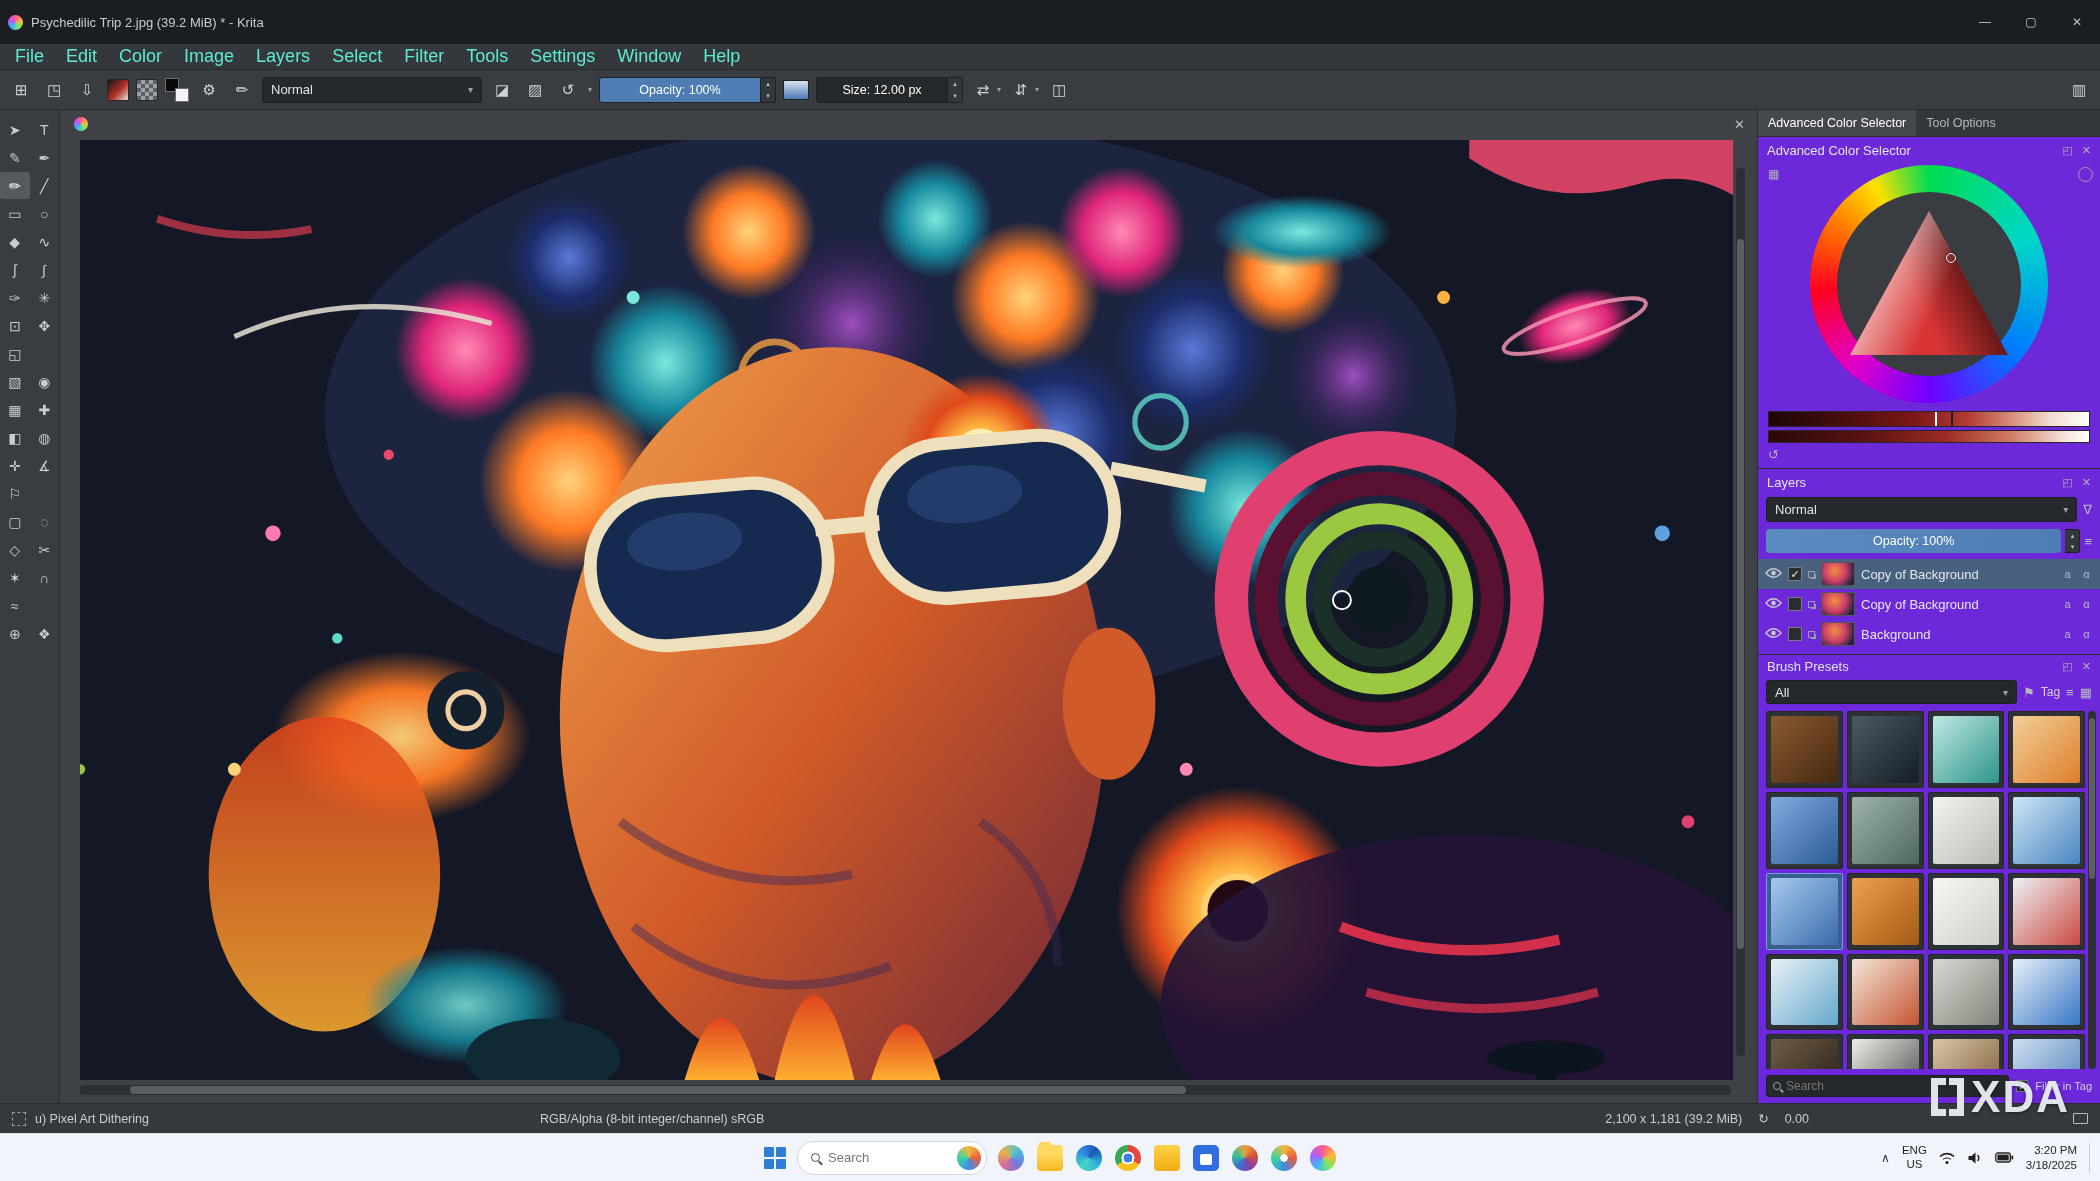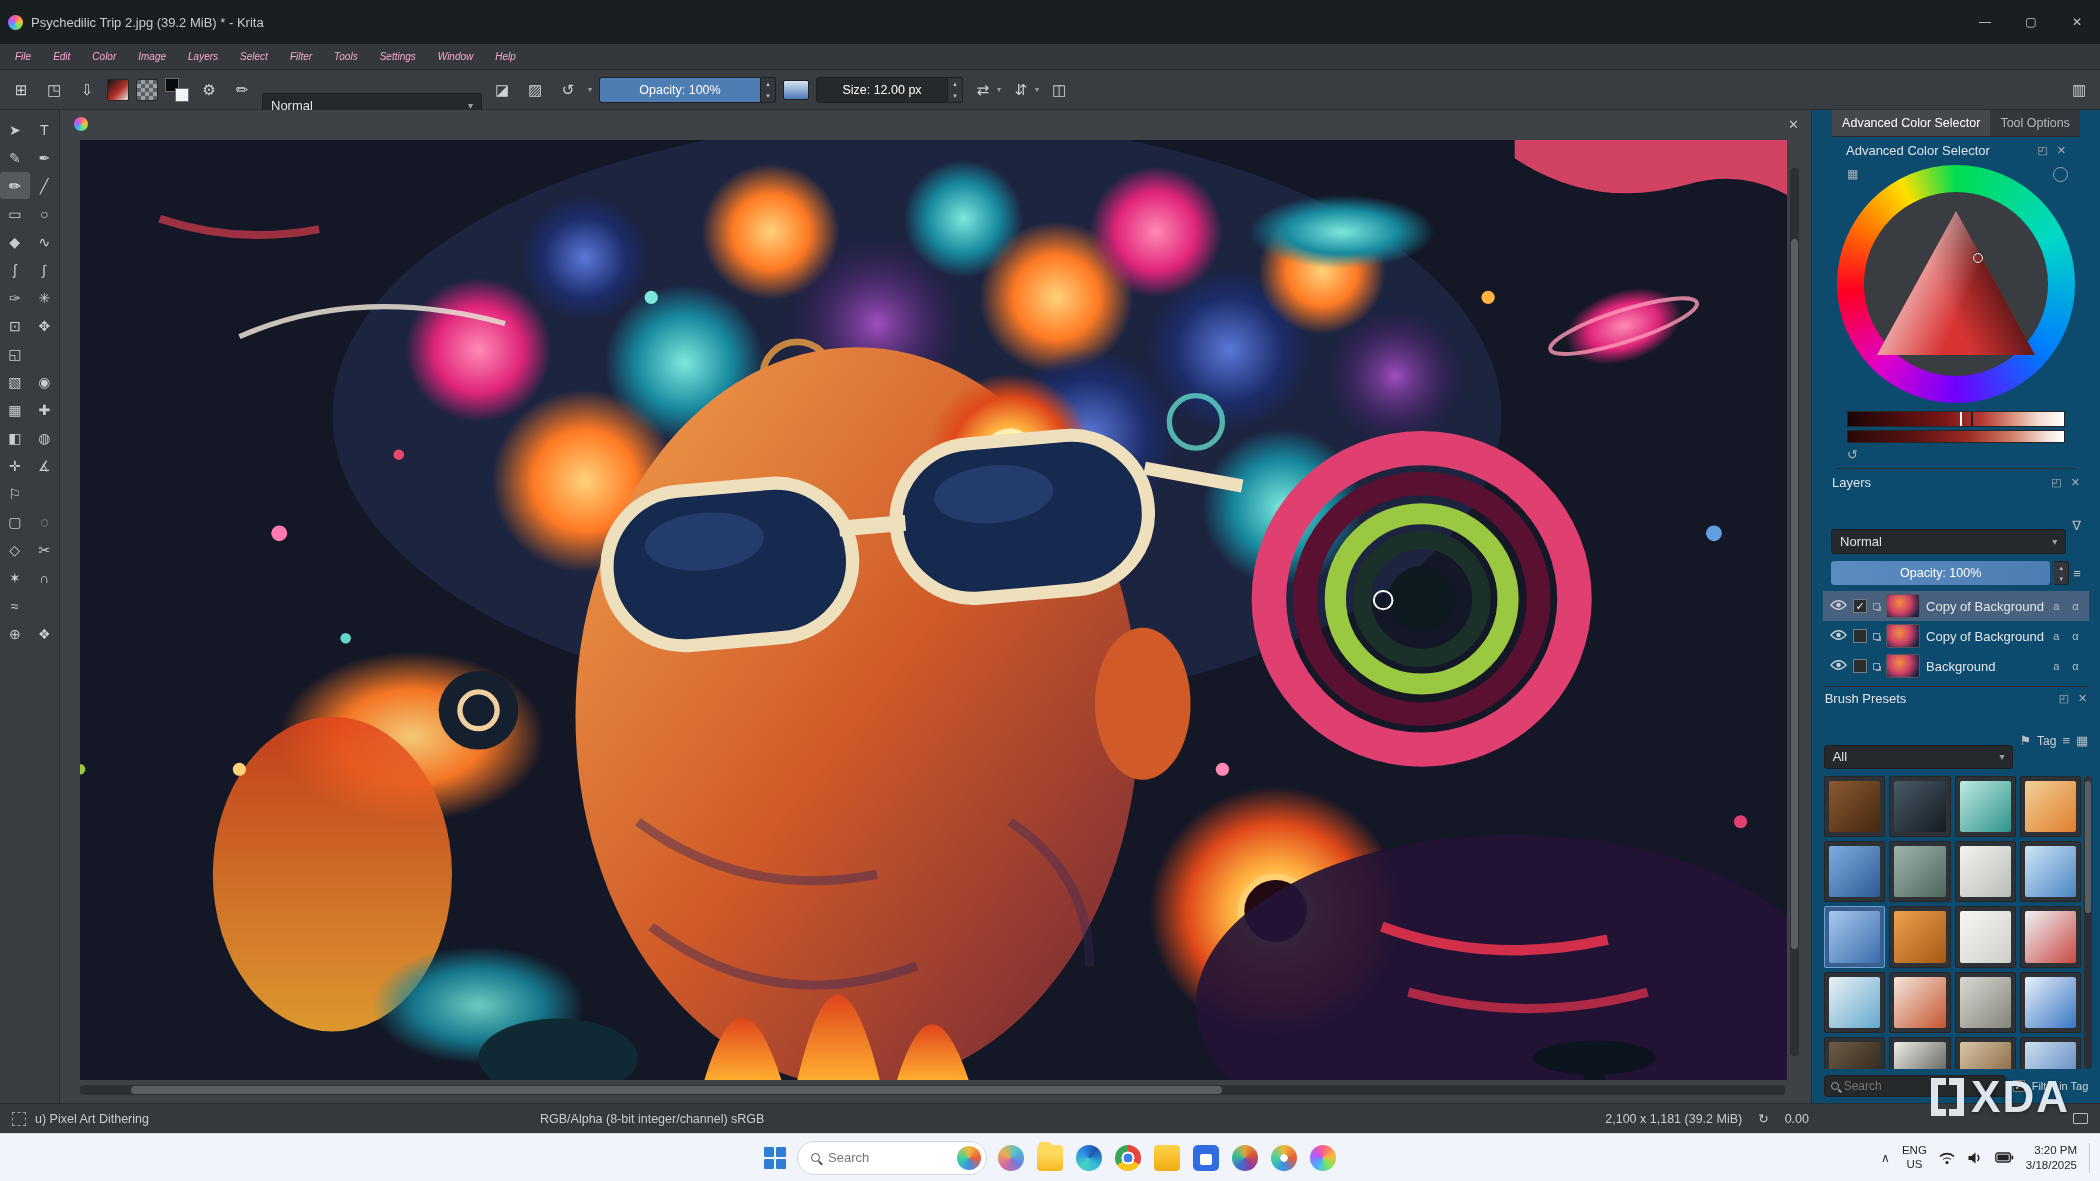--- a/index.html
+++ b/index.html
@@ -8,32 +8,32 @@
   #app { position:relative; width:2100px; height:1181px; display:flex; flex-direction:column; }
 
   
   .titlebar { height:44px; background:#1b1e21; display:flex; align-items:center; padding-left:8px; gap:8px; color:#c8ccd0; font-size:13px; flex:0 0 auto; }
   .krita-logo { width:15px; height:15px; border-radius:50%; background:conic-gradient(#ff5c8a,#ffb23c,#7ce85c,#3cb6ff,#b05cff,#ff5c8a); flex:0 0 auto; }
   .win-btns { margin-left:auto; display:flex; height:100%; }
   .win-btn { width:46px; display:flex; align-items:center; justify-content:center; font-size:12px; color:#c0c4c8; }
 
   
   .menubar { height:26px; background:#34383c; border-bottom:1px solid #2a2d30; display:flex; align-items:center; padding:0 4px; flex:0 0 auto; }
-  .menu-item { padding:0 11px; font-size:10px; color:#f9a8d4; line-height:25px;font-style:italic; }
+  .menu-item { padding:0 11px; font-size:18px; color:#5eead4; line-height:25px; }
 
   
   .toolbar { height:40px; background:#393d41; border-bottom:1px solid #2b2e31; display:flex; align-items:center; padding:0 8px; gap:7px; flex:0 0 auto; }
   .tb-icon { min-width:26px; height:26px; display:flex; align-items:center; justify-content:center; color:#cfd3d7; font-size:15px; border-radius:3px; }
   .swatch { width:22px; height:22px; border:1px solid #24272a; border-radius:2px; }
   .sw-gradient { background:linear-gradient(135deg,#151515,#b03028 55%,#e8e4de); }
   .sw-pattern { background:conic-gradient(#9aa0a6 0 25%, #5a6066 0 50%, #9aa0a6 0 75%, #5a6066 0) 0 0 / 8px 8px; }
   .fgbg { position:relative; width:24px; height:24px; }
   .fgbg .fg { position:absolute; left:0; top:0; width:14px; height:14px; background:#0a0a0a; border:1px solid #6a6e72; }
   .fgbg .bg { position:absolute; right:0; bottom:0; width:14px; height:14px; background:#f4f4f4; border:1px solid #6a6e72; }
-  .combo { height:26px; background:#26292c; border:1px solid #1e2124; border-radius:3px; color:#e0e3e6; display:flex; align-items:center; padding:0 8px; font-size:13px;margin-top:32px; }
+  .combo { height:26px; background:#26292c; border:1px solid #1e2124; border-radius:3px; color:#e0e3e6; display:flex; align-items:center; padding:0 8px; font-size:13px; }
   .combo .caret { margin-left:auto; font-size:10px; color:#9aa0a6; padding-left:8px; }
   .blend-combo { width:220px; }
   .slider-wrap { display:flex; align-items:stretch; height:26px; }
   .slider { position:relative; background:#26292c; border:1px solid #1e2124; border-radius:3px 0 0 3px; color:#fff; font-size:12.5px; display:flex; align-items:center; justify-content:center; overflow:hidden; }
   .slider .fill { position:absolute; left:0; top:0; bottom:0; background:#4d7db3; }
   .slider span { position:relative; z-index:1; }
   .opacity-slider { width:162px; }
   .size-slider { width:132px; }
   .spin { width:15px; display:flex; flex-direction:column; background:#33373b; border:1px solid #1e2124; border-left:none; border-radius:0 3px 3px 0; }
   .spin div { flex:1; display:flex; align-items:center; justify-content:center; font-size:7px; color:#b8bcc4; }
@@ -56,21 +56,21 @@
   .tab-title { position:absolute; left:0; right:0; text-align:center; }
   .tab-close { position:absolute; right:12px; font-size:13px; color:#c0c4c8; }
   .canvas-stage { flex:1 1 auto; position:relative; margin:2px 12px 0 20px; min-height:0; }
   .artwork { width:calc(100% - 12px); height:100%; display:block; }
   .vscroll { position:absolute; right:0; top:28px; bottom:24px; width:9px; background:#2c2f33; border-radius:4px; }
   .vscroll .thumb { position:absolute; left:1px; right:1px; top:8%; height:80%; background:#5a5f64; border-radius:4px; }
   .hscroll { height:10px; margin:5px 26px 8px 20px; background:#2c2f33; border-radius:4px; position:relative; flex:0 0 auto; }
   .hscroll .thumb { position:absolute; top:1px; bottom:1px; left:3%; width:64%; background:#5a5f64; border-radius:4px; }
 
   
-  .rightpanel { width:289px; background:#0c4a6e; border-left:1px solid #2b2e31; display:flex; flex-direction:column; font-size:13px; overflow:hidden; flex:0 0 auto;align-items:center; }
+  .rightpanel { width:343px; background:#6d28d9; border-left:1px solid #2b2e31; display:flex; flex-direction:column; font-size:13px; overflow:hidden; flex:0 0 auto; }
   .panel-tabs { height:27px; display:flex; background:#33373b; border-bottom:1px solid #2b2e31; flex:0 0 auto; }
   .ptab { padding:0 10px; display:flex; align-items:center; font-size:12.5px; color:#b4b8bc; }
   .ptab.active { background:#44484d; color:#ffffff; }
   .docker-header { height:26px; display:flex; align-items:center; padding:0 9px; font-size:13px; color:#e2e5e8; }
   .hdr-icons { margin-left:auto; display:flex; gap:9px; color:#aeb2b6; font-size:11px; }
   .colorsel { position:relative; border-bottom:1px solid #2b2e31; padding-bottom:6px; flex:0 0 auto; }
   .settings-grid-icon { position:absolute; left:10px; top:30px; font-size:12px; color:#aeb2b6; }
   .color-history-icon { position:absolute; right:7px; top:30px; width:15px; height:15px; border:1.5px solid #9aa0a6; border-radius:50%; }
   .wheel-box { width:238px; height:238px; margin:2px auto 8px; position:relative; }
   .ring { position:absolute; inset:0; border-radius:50%;

